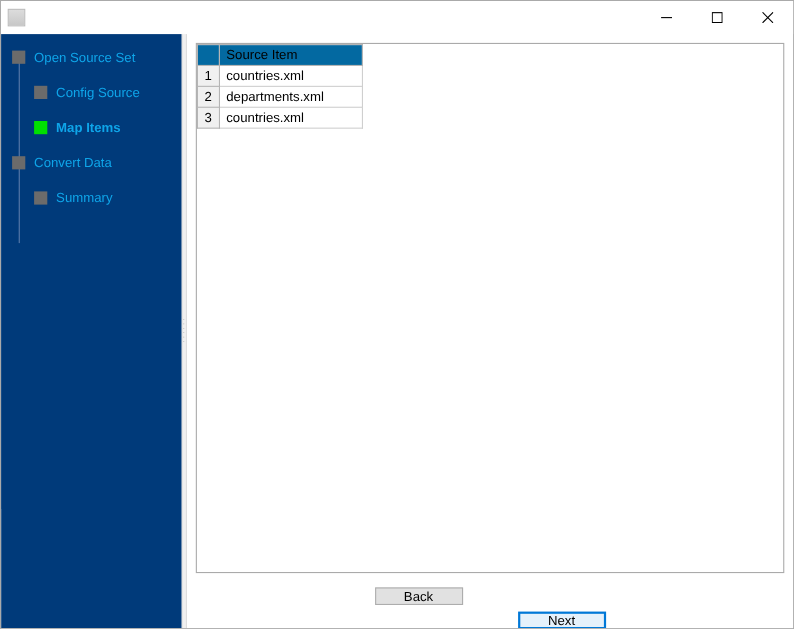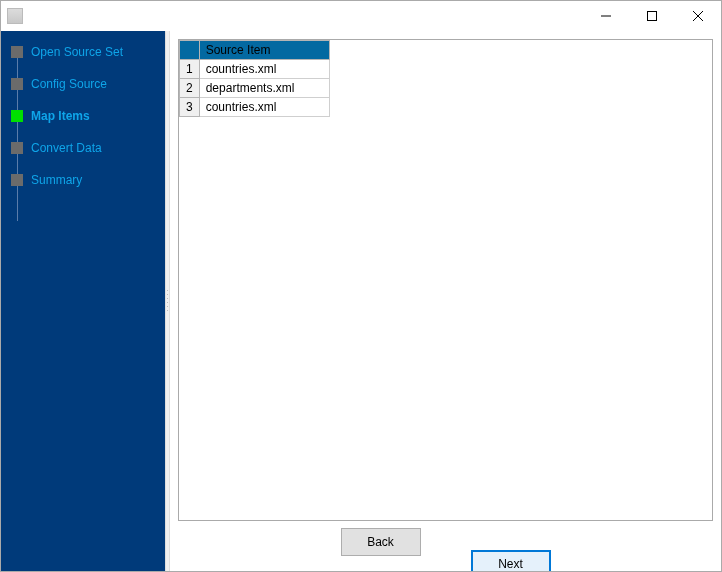--- a/index.html
+++ b/index.html
@@ -7,38 +7,38 @@
   .window { width: 722px; height: 572px; border: 1px solid #aaa; background: #fff; display: flex; flex-direction: column; }
   .titlebar { height: 30px; display: flex; align-items: center; justify-content: space-between; padding: 0 0 0 6px; background: #fff; }
   .title-left { display: flex; align-items: center; gap: 6px; }
   .app-icon { width: 16px; height: 16px; background: linear-gradient(#dcdcdc,#c8c8c8); border: 1px solid #bbb; }
   .win-controls { display: flex; height: 100%; }
   .win-btn { width: 46px; height: 30px; display: flex; align-items: center; justify-content: center; cursor: default; }
   .body { flex: 1; display: flex; overflow: hidden; }
   .sidebar { width: 164px; background: #003a7a; color: #fff; padding: 8px 0 0 0; position: relative; }
   .tree { padding-left: 10px; }
   .step { display: flex; align-items: center; height: 26px; margin-bottom: 6px; cursor: default; position: relative; }
-  .step.sub { }
+  .step.sub { margin-left: 20px; }
   .step .box { width: 12px; height: 12px; background: #6b6b6b; margin-right: 8px; flex-shrink: 0; }
   .step.current .box { background: #00e000; }
   .step.current .label { font-weight: bold; }
   .step .label { white-space: nowrap; color: #0ea5e9; }
   .tree .vline { position: absolute; left: 16px; top: 18px; width: 1px; height: 172px; background: #5a7caa; }
   .splitter { width: 5px; background: #f0f0f0; border-left: 1px solid #ddd; border-right: 1px solid #ddd; display: flex; align-items: center; justify-content: center; }
   .splitter .grip { color: #bbb; font-size: 9px; line-height: 4px; letter-spacing: 1px; writing-mode: vertical-rl; }
   .main { flex: 1; display: flex; flex-direction: column; padding: 8px; }
   .content { flex: 1; border: 1px solid #aaa; background: #fff; overflow: auto; }
   table.grid { border-collapse: collapse; }
   table.grid th { background: #0369a1; border: 1px solid #b5b5b5; font-weight: normal; text-align: left; padding: 2px 6px; height: 18px; }
   table.grid td { border: 1px solid #cfcfcf; padding: 2px 6px; height: 18px; }
   table.grid td.rownum { background: #f0f0f0; border: 1px solid #b5b5b5; text-align: center; width: 18px; }
   table.grid th.rowhead { width: 18px; }
   table.grid th.colhead { width: 130px; }
   .footer { height: 42px; display: flex; align-items: center; justify-content: center; gap: 50px; }
-  .btn { min-width: 80px; height: 28px; border: 1px solid #adadad; background: #e1e1e1; display: flex; align-items: center; justify-content: center; cursor: default; }
+  .btn { min-width: 80px; height: 16px; border: 1px solid #adadad; background: #e1e1e1; display: flex; align-items: center; justify-content: center; cursor: default; }
   .btn.primary { border: 2px solid #0078d7; background: #e5f1fb; margin-top: 44px; }
 </style>
 </head>
 <body>
 
 <div class="window">
 
   <div class="titlebar">
     <div class="title-left">
       <div class="app-icon"></div>

